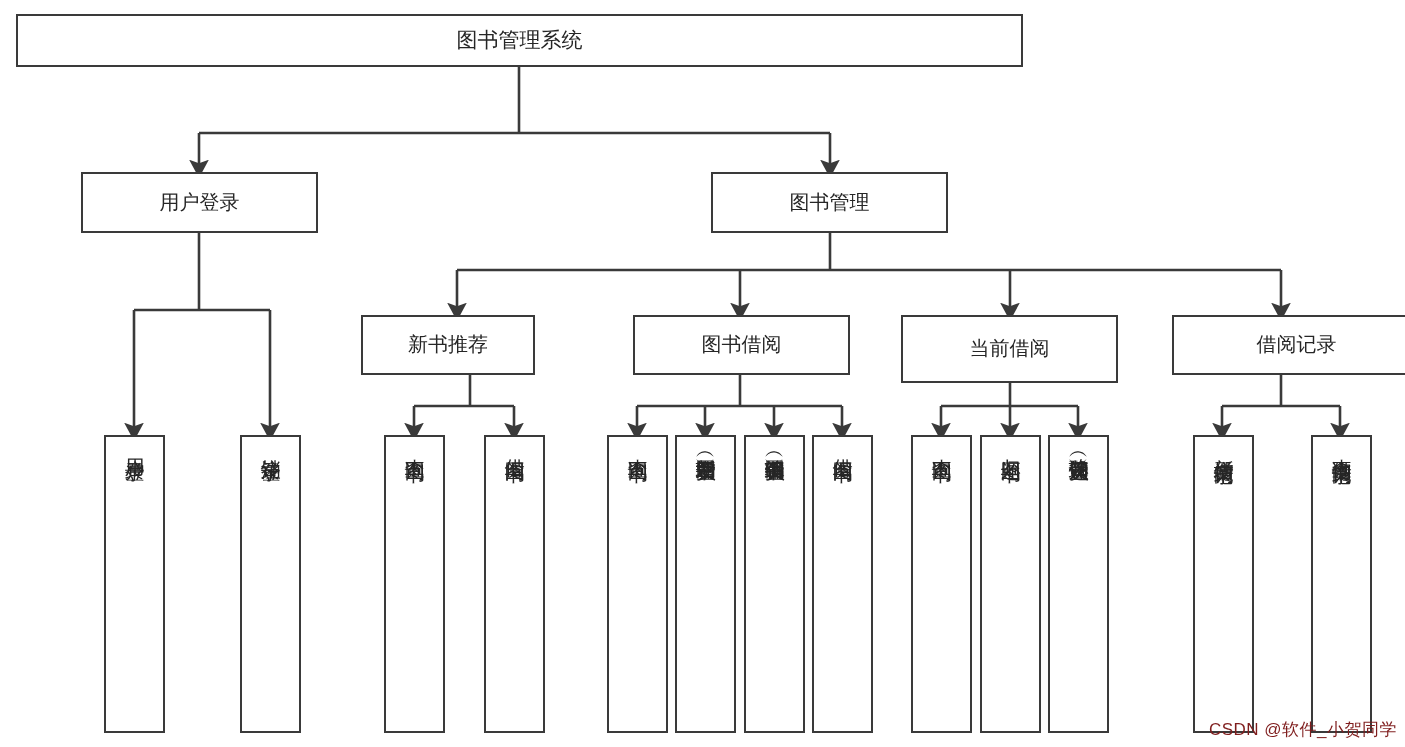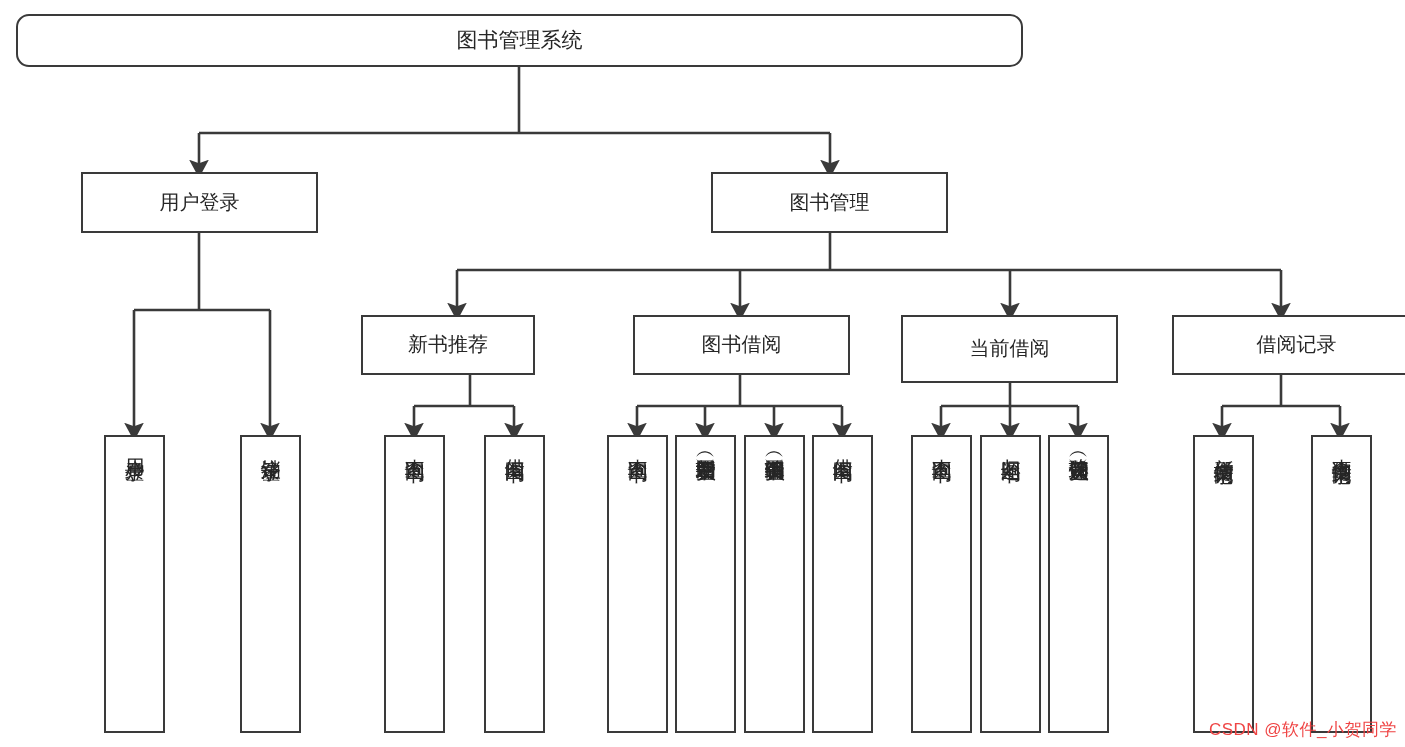--- a/index.html
+++ b/index.html
@@ -63,21 +63,21 @@
     max-height: 285px;
   }
   .node.leaf.tall-text .node-label {
     letter-spacing: 0.5px;
   }
   #watermark {
     position: absolute;
     right: 8px;
     bottom: 6px;
     font-size: 17px;
-    color: #ef4444;
+    color: #7f1d1d;
     letter-spacing: 0.5px;
     white-space: nowrap;
     z-index: 3;
   }
 </style>
 </head>
 <body>
 
 <div id="canvas">
 
@@ -126,21 +126,21 @@
       <path d="M1010,406 L1010,431" marker-end="url(#arrow)"></path>
       <path d="M1078,406 L1078,431" marker-end="url(#arrow)"></path>
 
       <path d="M1281,375 L1281,406"></path>
       <path d="M1222,406 L1340,406"></path>
       <path d="M1222,406 L1222,431" marker-end="url(#arrow)"></path>
       <path d="M1340,406 L1340,431" marker-end="url(#arrow)"></path>
     </g>
   </svg>
 
-  <div class="node root" style="left:16px; top:14px; width:1007px; height:53px;border-radius:13px;">
+  <div class="node root" style="left:16px; top:14px; width:1007px; height:53px;">
     <span class="node-label">图书管理系统</span>
   </div>
 
   <div class="node level1" style="left:81px; top:172px; width:237px; height:61px;">
     <span class="node-label">用户登录</span>
   </div>
   <div class="node level1" style="left:711px; top:172px; width:237px; height:61px;">
     <span class="node-label">图书管理</span>
   </div>
 

